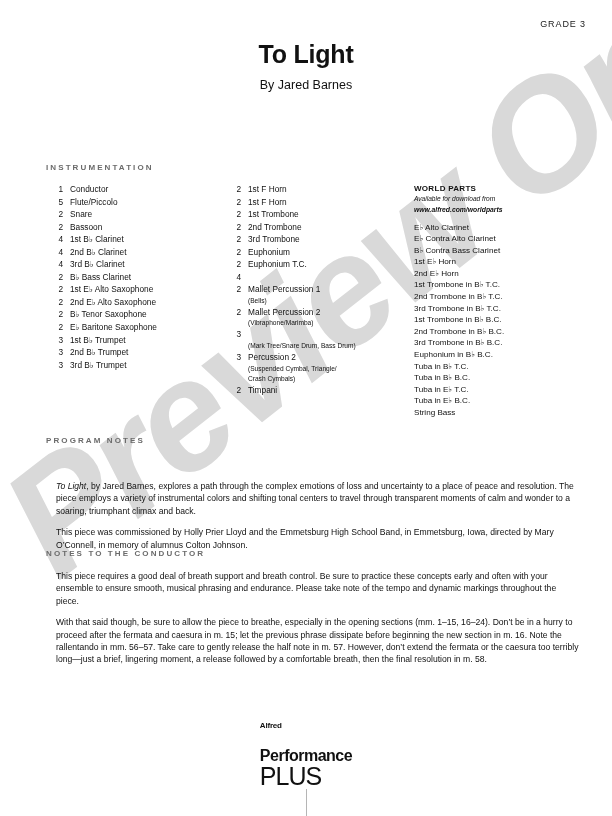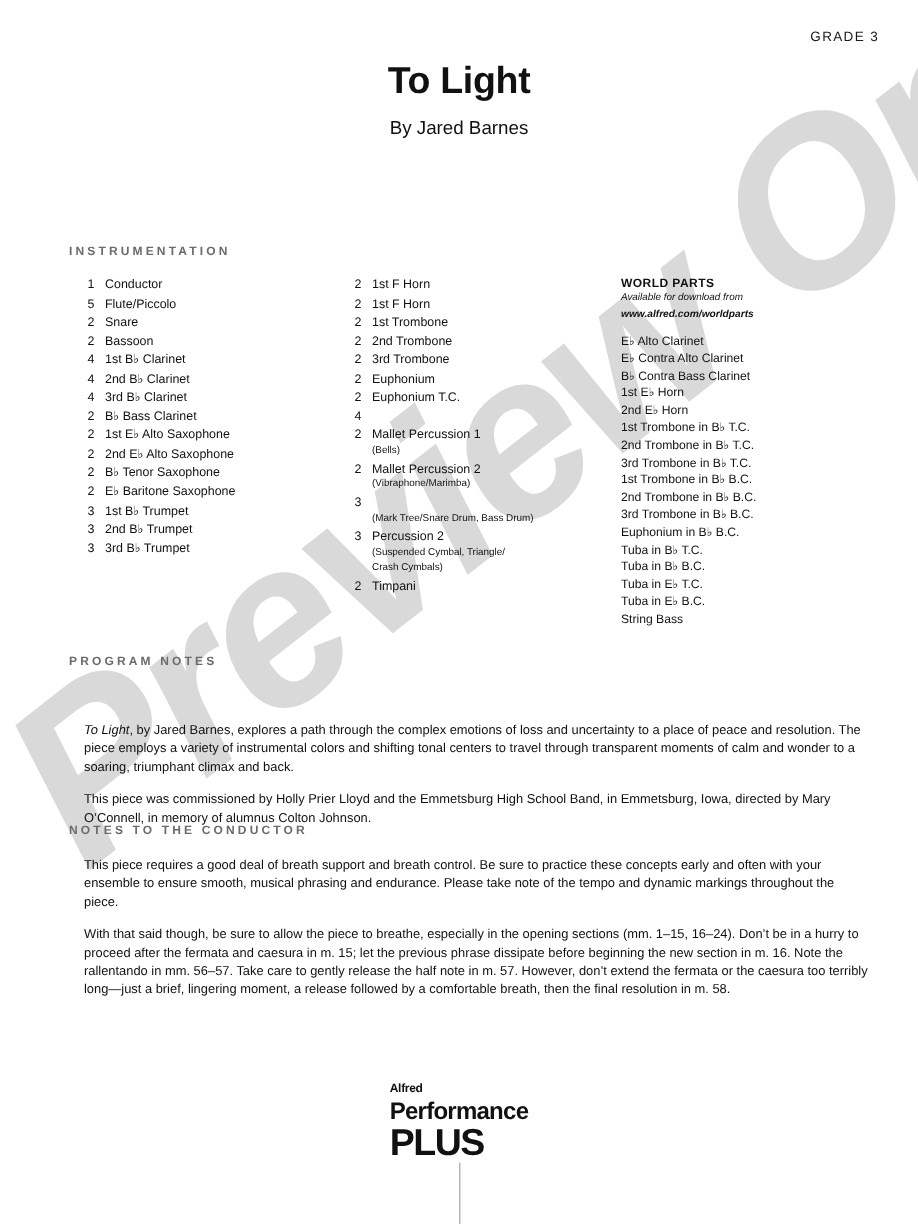--- a/index.html
+++ b/index.html
@@ -185,25 +185,25 @@
     letter-spacing: -0.2px;
     color: #111;
     display: block;
   }
   .pplus .a2 {
     font-size: 16px;
     font-weight: bold;
     letter-spacing: -0.5px;
     color: #111;
     display: block;
-    margin-top: 4px;
+    margin-top: 18px;
   }
   .pplus .a3 {
     font-size: 25px;
-    font-weight: bold;
+    font-weight: normal;
     letter-spacing: -1px;
     color: #111;
     display: block;
     margin-top: 0px;
   }
   .divider {
     width: 1px;
     height: 44px;
     background: #b5b5b5;
     margin: 0 30px;

